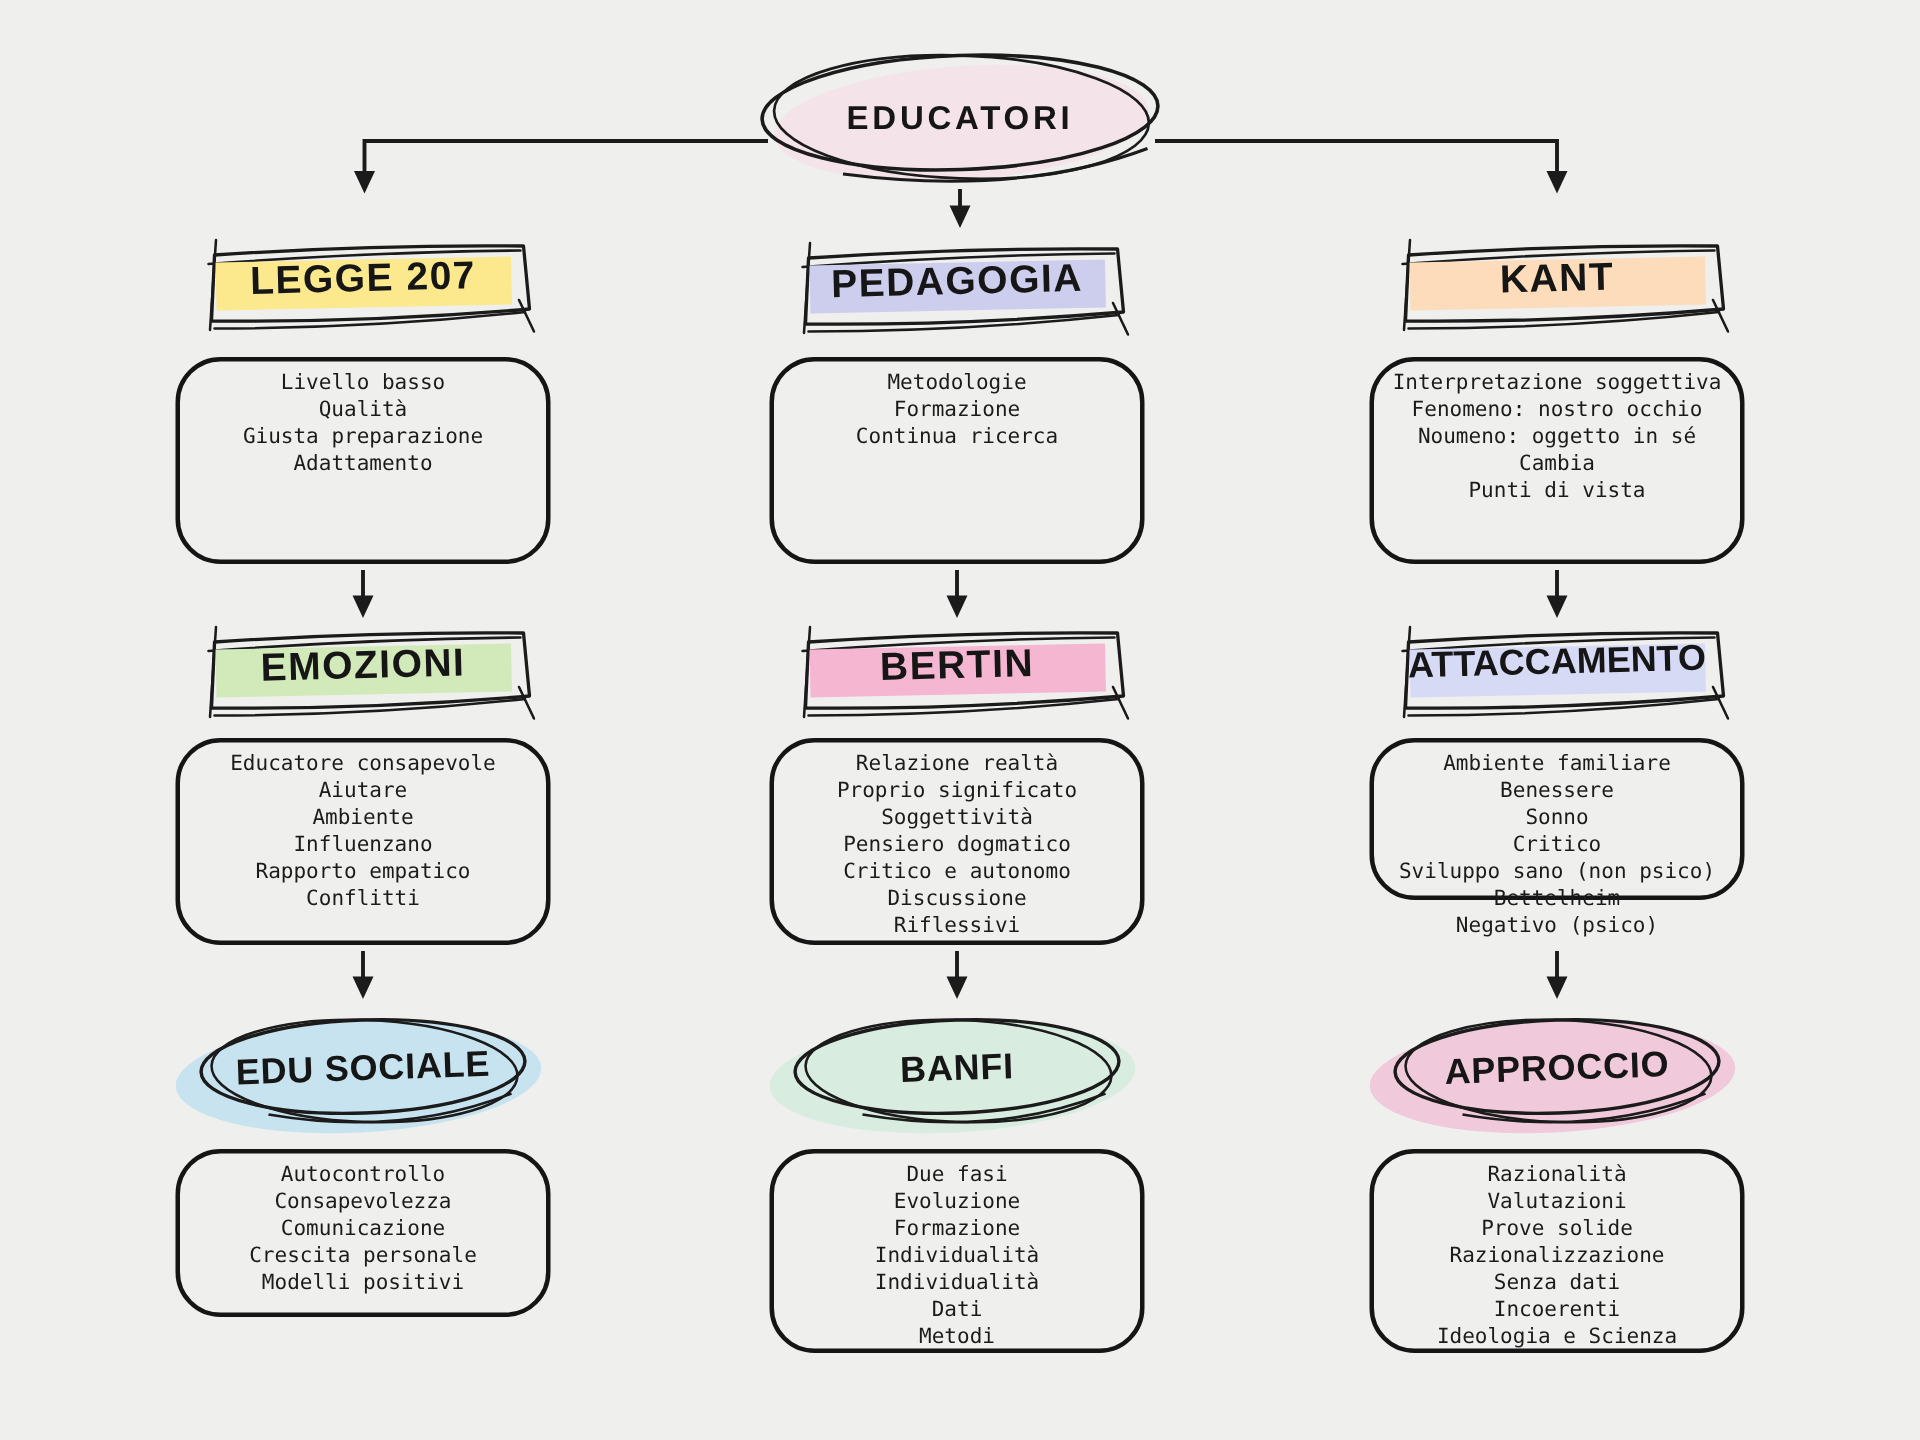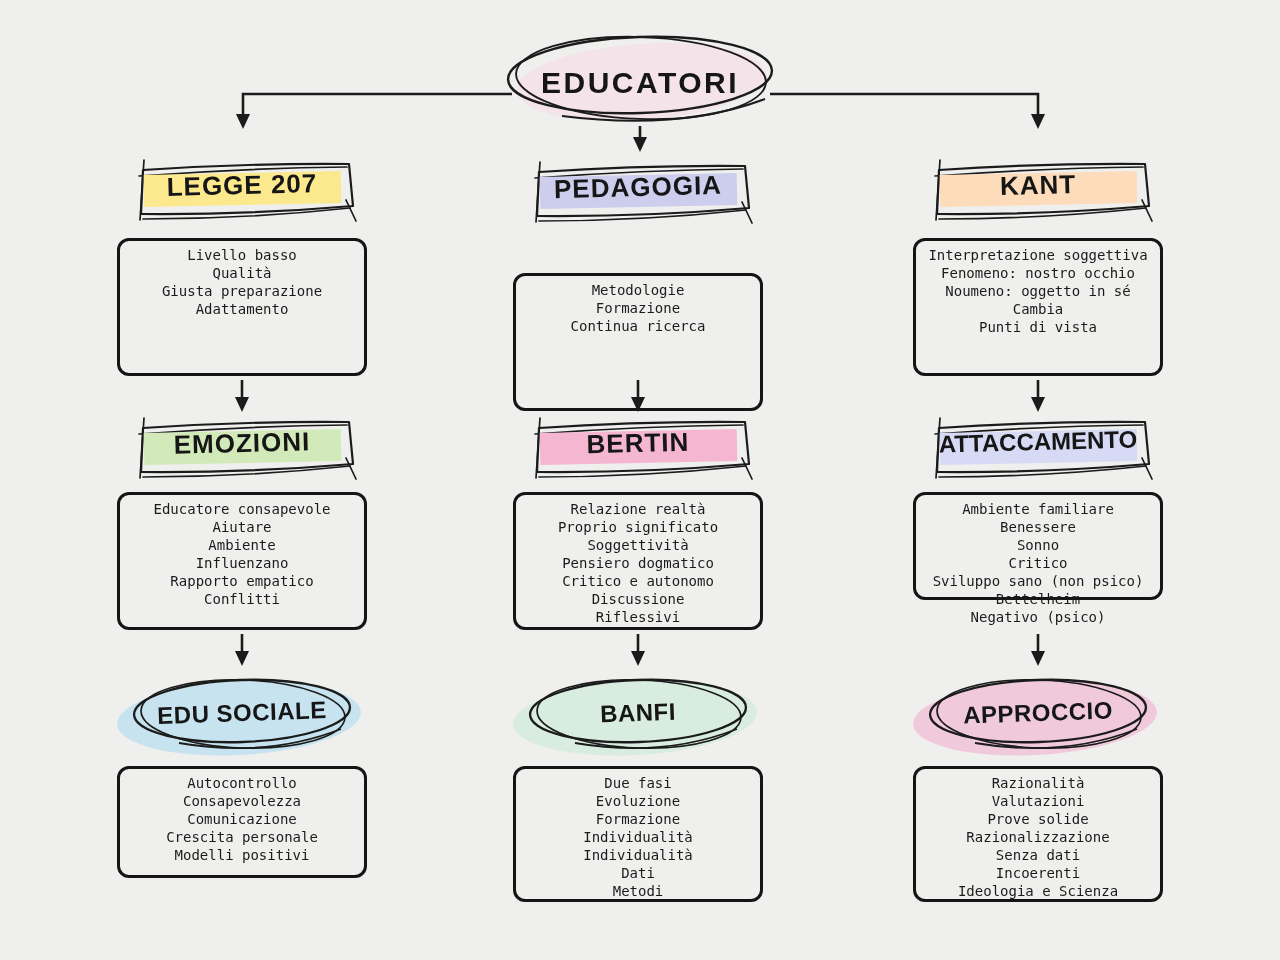--- a/index.html
+++ b/index.html
@@ -18,21 +18,21 @@
   .header-node .hl { position:absolute; left:17px; top:15px; width:197px; height:32px; transform:rotate(-1.2deg); }
   .header-node .hlabel {
     position:absolute; left:0; top:12px; width:230px; text-align:center;
     font-family:"Liberation Sans", sans-serif; font-weight:700; font-size:26px;
     letter-spacing:1px; transform:rotate(-1.5deg); color:#161616;
   }
 
   
   .textbox {
     position:absolute; width:250px; box-sizing:border-box; z-index:2;
-    border:3px solid #151515; border-radius:12px; background:transparent;
+    border:3px solid #151515; border-radius:30px; background:transparent;
     padding-top:5px; text-align:center;
   }
   .textbox .line { font-size:14px; line-height:18px; white-space:nowrap; }
 
   
   .oval-node { position:absolute; width:230px; height:84px; z-index:2; }
   .oval-node .blob { position:absolute; left:-10px; top:10px; width:244px; height:74px; border-radius:50%; transform:rotate(-3deg); }
   .oval-node svg { position:absolute; left:0; top:0; width:230px; height:84px; }
   .oval-node ellipse, .oval-node path { stroke:#1b1b1b; fill:none; }
   .oval-node .olabel {
@@ -41,21 +41,21 @@
     letter-spacing:0.5px; transform:rotate(-2deg); color:#161616;
   }
 
   
   .root-node { position:absolute; left:500px; top:28px; width:280px; height:100px; z-index:2; }
   .root-node .blob { position:absolute; left:16px; top:16px; width:250px; height:76px; border-radius:50%; transform:rotate(-4deg); }
   .root-node svg { position:absolute; left:0; top:0; width:280px; height:100px; }
   .root-node ellipse, .root-node path { stroke:#1b1b1b; fill:none; }
   .root-node .rlabel {
     position:absolute; left:0; top:62px; width:280px; text-align:center;
-    font-family:"Liberation Sans", sans-serif; font-weight:700; font-size:30px;
+    font-family:"Liberation Sans", sans-serif; font-weight:700; font-size:22px;
     letter-spacing:2.5px; color:#161616; top:38px;
   }
 </style>
 </head>
 <body>
 
 <div class="canvas">
 
   <svg class="connectors">
 
@@ -148,21 +148,21 @@
   <div class="header-node" style="left:523px; top:160px;">
     <svg class="sketch" viewBox="0 0 230 64">
       <path d="M16 12 Q120 5 222 6 L226 48 Q120 57 14 56 Z" stroke-width="2.2"></path>
       <path d="M12 18 Q120 10 220 9 M223 50 Q120 61 16 61" stroke-width="1.7"></path>
       <path d="M17 2 L13 62 M219 42 L229 63" stroke-width="1.7"></path>
     </svg>
     <div class="hl" style="background-color: rgb(205, 205, 238);"></div>
     <span class="hlabel">PEDAGOGIA</span>
   </div>
 
-  <div class="textbox" style="left:513px; top:238px; height:138px;margin-top:35px;">
+  <div class="textbox" style="left:513px; top:238px; height:138px;">
     <div class="line">Metodologie</div>
     <div class="line">Formazione</div>
     <div class="line">Continua ricerca</div>
   </div>
 
   <div class="header-node" style="left:523px; top:416px;">
     <svg class="sketch" viewBox="0 0 230 64">
       <path d="M16 12 Q120 5 222 6 L226 48 Q120 57 14 56 Z" stroke-width="2.2"></path>
       <path d="M12 18 Q120 10 220 9 M223 50 Q120 61 16 61" stroke-width="1.7"></path>
       <path d="M17 2 L13 62 M219 42 L229 63" stroke-width="1.7"></path>

